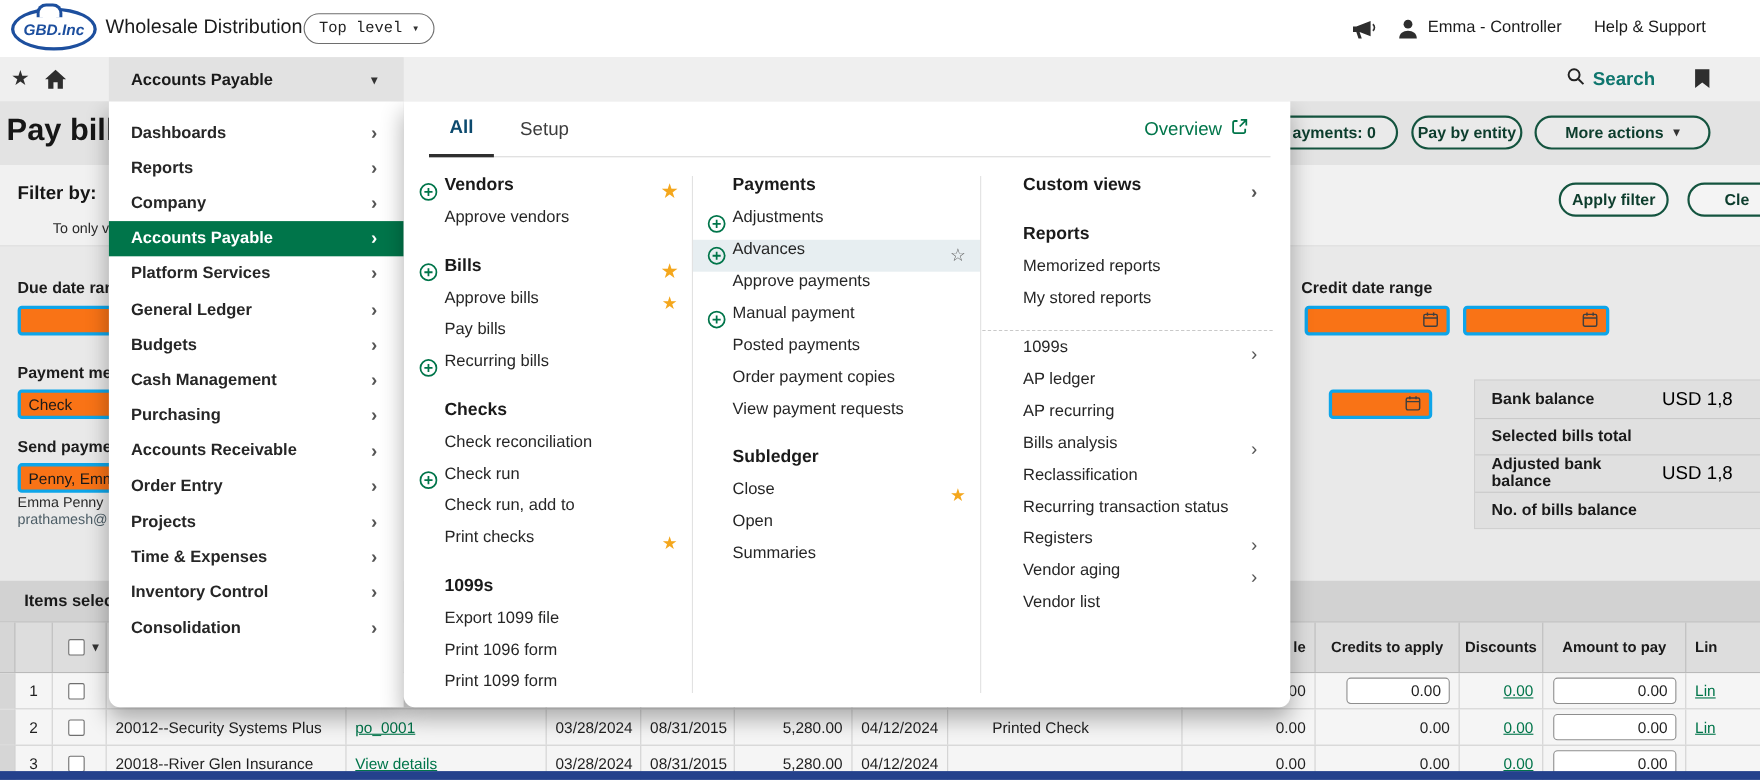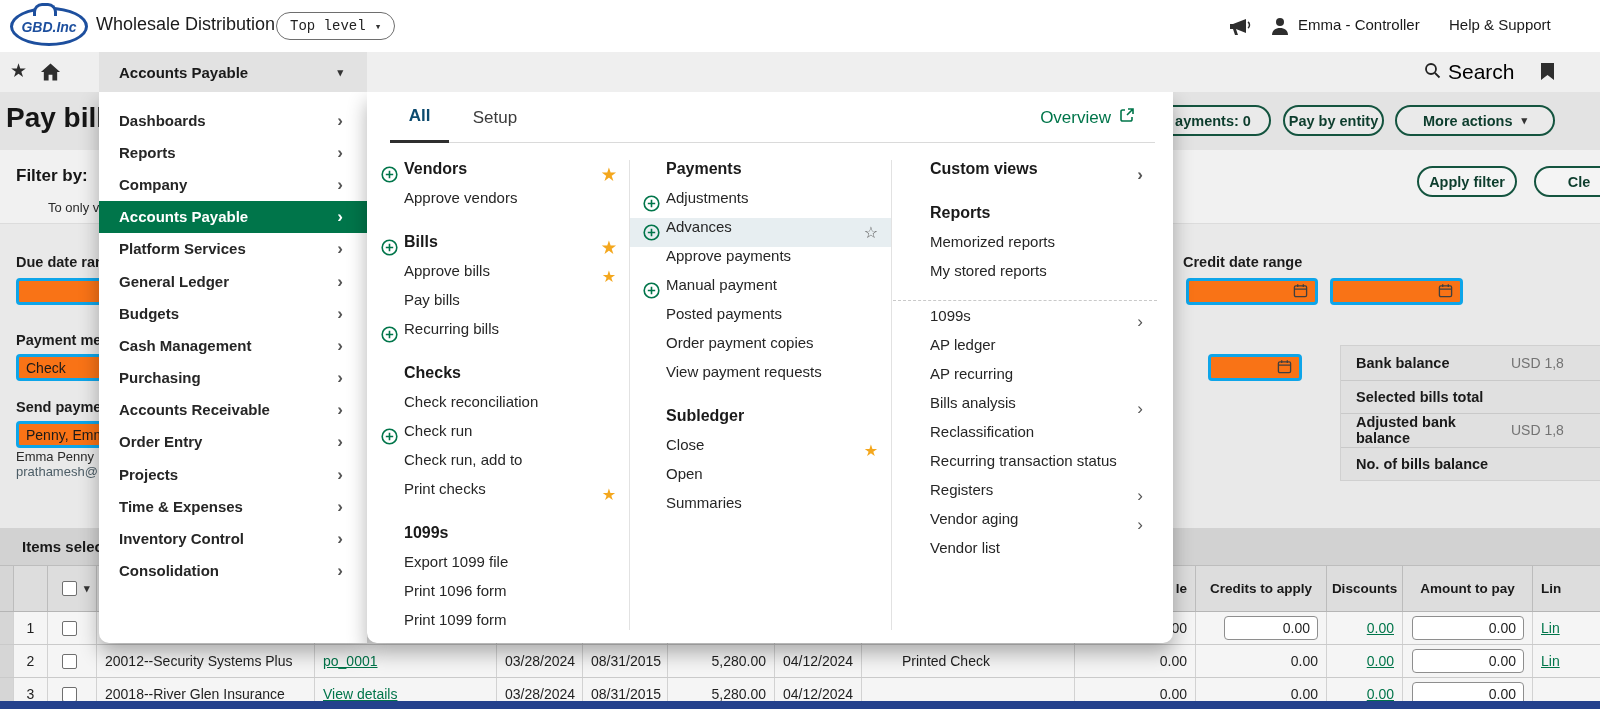--- a/index.html
+++ b/index.html
@@ -14,41 +14,41 @@
   .chev-dn{font-size:11px;color:#333;}
   .tb-ico{position:absolute;top:16px;cursor:pointer;}
   .tb-user{position:absolute;left:1298px;top:16px;font-size:15px;color:#1a1a1a;}
   .tb-help{position:absolute;left:1449px;top:16px;font-size:15px;color:#1a1a1a;cursor:pointer;}
 
   
   .navbar{position:absolute;left:0;top:52px;width:1600px;height:40px;background:#efefef;z-index:30;}
   .nav-star{position:absolute;left:10px;top:7px;font-size:19px;color:#2e2e2e;cursor:pointer;}
   .nav-home{position:absolute;left:40px;top:10px;cursor:pointer;}
   .nav-module{position:absolute;left:99px;top:0;width:268px;height:40px;background:#e2e2e2;display:flex;align-items:center;justify-content:space-between;padding:0 24px 0 20px;font-size:15px;font-weight:bold;color:#1a1a1a;cursor:pointer;}
-  .nav-search{position:absolute;left:1424px;top:0;height:40px;display:flex;align-items:center;gap:7px;font-size:21px;color:#000000;cursor:pointer;}
+  .nav-search{position:absolute;left:1424px;top:0;height:40px;display:flex;align-items:center;gap:7px;font-size:17px;color:#0f766e;cursor:pointer;font-weight:bold;}
   .nav-bookmark{position:absolute;left:1540px;top:10px;cursor:pointer;}
 
   
   .page{position:absolute;left:0;top:92px;width:1600px;height:617px;background:#e9e9e9;z-index:1;}
   .band-head{position:absolute;left:0;top:0;width:1600px;height:58px;background:#e3e3e3;}
   .band-filter{position:absolute;left:0;top:58px;width:1600px;height:74px;background:#f1f1f1;border-bottom:1px solid #dcdcdc;}
   .page-title{position:absolute;left:6px;top:10px;font-size:28px;font-weight:bold;color:#161616;}
   .btn{position:absolute;height:31px;border:2px solid #14543F;border-radius:17px;background:rgba(255,255,255,0.25);display:flex;align-items:center;justify-content:center;gap:9px;font-size:14.5px;font-weight:bold;color:#0d3d2d;cursor:pointer;}
   .filter-label{position:absolute;left:16px;top:74px;font-size:17px;font-weight:bold;color:#161616;}
   .hint{position:absolute;left:16px;top:108px;font-size:13px;color:#2a2a2a;margin-left:32px;}
   .fld-label{position:absolute;font-size:14.5px;font-weight:bold;color:#1c1c1c;}
   .input{position:absolute;height:27px;background:#f97316;border:3px solid #0ea5e9;border-radius:4px;font-size:14px;color:#1a1a1a;display:flex;align-items:center;justify-content:space-between;padding:0 7px;white-space:nowrap;overflow:hidden;}
   .small-txt{position:absolute;font-size:13px;color:#2a2a2a;}
   .email-txt{position:absolute;font-size:13px;color:#4c5d66;}
 
   .summary{position:absolute;left:1340px;top:253px;width:300px;background:#e0e0e0;border:1px solid #d0d0d0;}
   .sum-row{height:33.5px;display:flex;align-items:center;padding-left:15px;border-top:1px solid #c9c9c9;}
   .sum-row:first-child{border-top:none;}
   .sum-label{font-size:14.5px;font-weight:bold;color:#1a1a1a;width:155px;flex:none;}
-  .sum-value{font-size:14px;color:#737373;white-space:nowrap;}
+  .sum-value{font-size:17px;color:#000000;white-space:nowrap;}
 
   
   .tbl{position:absolute;left:0;top:436px;width:1622px;}
   .items-bar{height:38px;background:#d2d2d2;font-size:15px;font-weight:bold;color:#1a1a1a;line-height:38px;padding-left:22px;border-bottom:1px solid #bdbdbd;}
   .t-head{display:flex;height:46px;background:#dddddd;border-bottom:1px solid #b5b5b5;}
   .t-head .tc{font-size:13.5px;font-weight:bold;color:#1a1a1a;border-right:1px solid #bcbcbc;}
   .t-row{display:flex;height:33px;background:#f5f5f5;border-bottom:1px solid #cacaca;}
   .t-row .tc{font-size:14px;color:#1f1f1f;border-right:1px solid #d2d2d2;}
   .tc{display:flex;align-items:center;padding:0 8px;overflow:hidden;white-space:nowrap;}
   .tc.right{justify-content:flex-end;}

